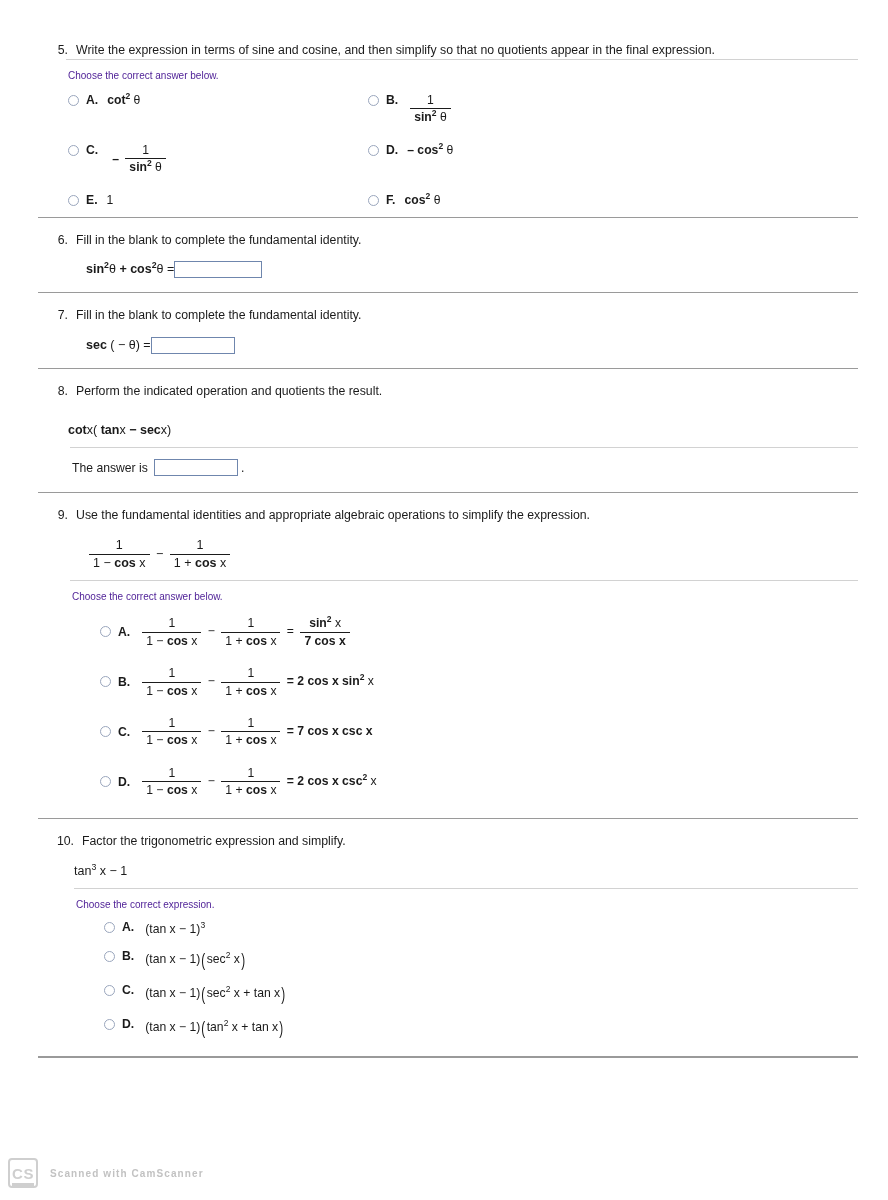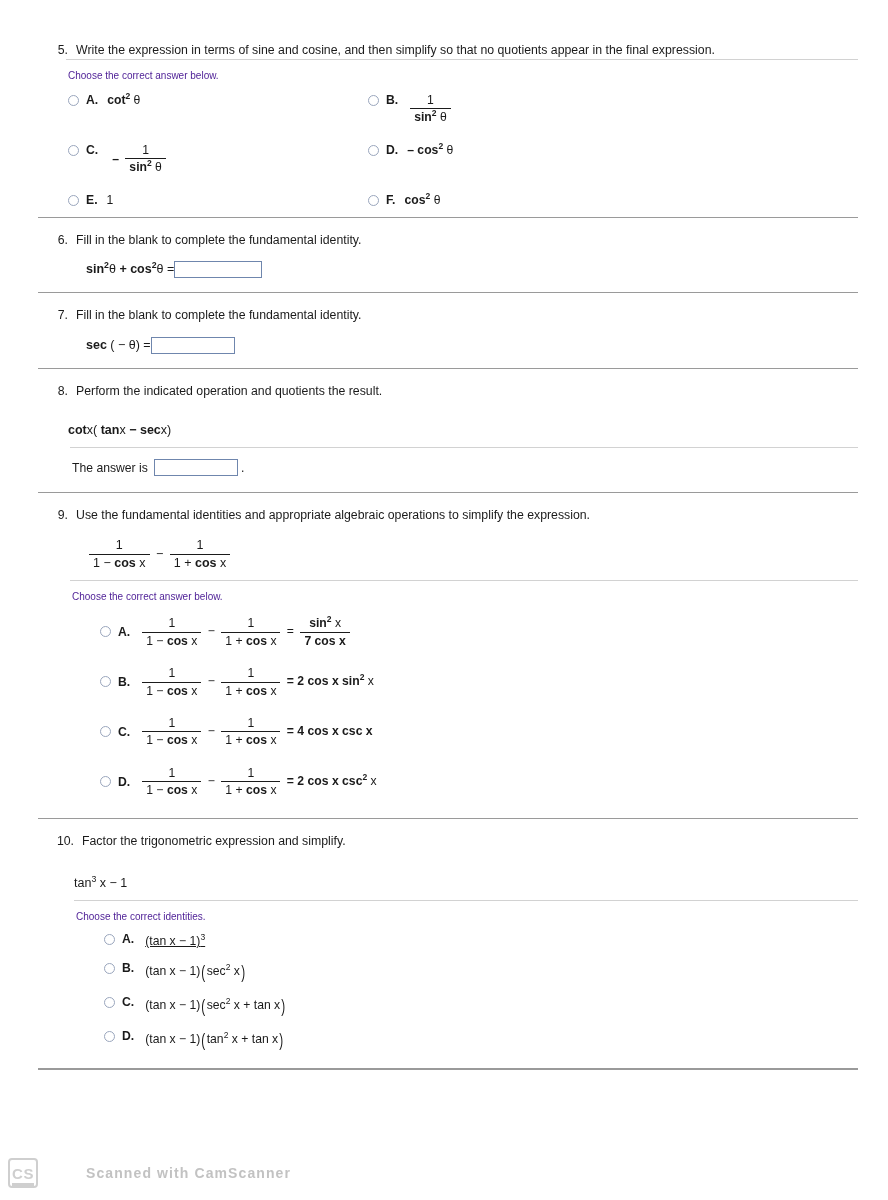--- a/index.html
+++ b/index.html
@@ -177,21 +177,20 @@
   .answer-line .lbl { margin-right: 6px; }
   .answer-line .dot { margin-left: 3px; }
 
   
   .footer {
     position: absolute;
     left: 8px;
     top: 1158px;
     display: flex;
     align-items: center;
-    gap: 36px;
   }
   .cs-logo {
     width: 30px;
     height: 30px;
     border: 2.5px solid #cfcfcf;
     border-radius: 4px;
     color: #cfcfcf;
     font-size: 15px;
     font-weight: bold;
     display: flex;
@@ -206,21 +205,21 @@
     position: absolute;
     left: 2px;
     right: 2px;
     bottom: -2px;
     height: 5px;
     background: #cfcfcf;
   }
   .cs-text {
     margin-left: 12px;
     color: #c2c2c2;
-    font-size: 14px;
+    font-size: 10px;
     letter-spacing: 1.1px;
     font-weight: bold;
   }
 </style>
 </head>
 <body>
 
 <div class="page">
 <div class="content">
 
@@ -430,21 +429,21 @@
         <span class="ch-body m">
           <span class="frac">
             <span class="num">1</span>
             <span class="den"><span>1 −</span> <span class="fnb">cos</span> <span class="var">x</span></span>
           </span>
           <span>−</span>
           <span class="frac">
             <span class="num">1</span>
             <span class="den"><span>1 +</span> <span class="fnb">cos</span> <span class="var">x</span></span>
           </span>
-          <span class="fnb">= 4 cos  x csc  x</span>
+          <span class="fnb">= 7 cos  x csc  x</span>
         </span>
       </div>
 
       <div class="choice">
         <span class="radio" style="margin-top:10px;"></span>
         <span class="ch-letter" style="margin-top:9px;">D.</span>
         <span class="ch-body m">
           <span class="frac">
             <span class="num">1</span>
             <span class="den"><span>1 −</span> <span class="fnb">cos</span> <span class="var">x</span></span>
@@ -462,39 +461,39 @@
   </div>
 
   <hr class="rule-major" style="margin-top:20px;">
 
   <div class="q" style="margin-top:14px;">
     <div class="q-head">
       <div class="q-num" style="width:36px; flex:0 0 36px;">10.</div>
       <div class="q-text">Factor the trigonometric expression and simplify.</div>
     </div>
 
-    <div class="expr-row" style="padding-left:36px; margin-top:27px; margin-bottom:10px;">
+    <div class="expr-row" style="padding-left:36px; margin-top:15px; margin-bottom:10px;">
       <span class="m">
         <span>tan</span><span class="sup reg">3</span>
         <span class="var">x</span>
         <span>−</span>
         <span>1</span>
       </span>
     </div>
 
     <hr class="rule-minor" style="margin-left:36px; width:784px;">
 
-    <div class="prompt" style="padding-left:38px;">Choose the correct identities.</div>
+    <div class="prompt" style="padding-left:38px;">Choose the correct expression.</div>
 
     <div style="padding-left:66px; margin-top:10px;">
 
       <div class="choice" style="margin-bottom:13px;">
         <span class="radio"></span>
         <span class="ch-letter">A.</span>
-        <span class="ch-body m" style="margin-left:11px; margin-top:2px;text-decoration:underline;">
+        <span class="ch-body m" style="margin-left:11px; margin-top:2px;">
           <span>(tan x − 1)</span><span class="sup reg">3</span>
         </span>
       </div>
 
       <div class="choice" style="margin-bottom:13px;">
         <span class="radio"></span>
         <span class="ch-letter">B.</span>
         <span class="ch-body m" style="margin-left:11px; margin-top:2px;">
           <span>(tan x − 1)</span><span class="paren-big">(</span><span>sec</span><span class="sup reg">2</span> <span class="var">x</span><span class="paren-big">)</span>
         </span>

